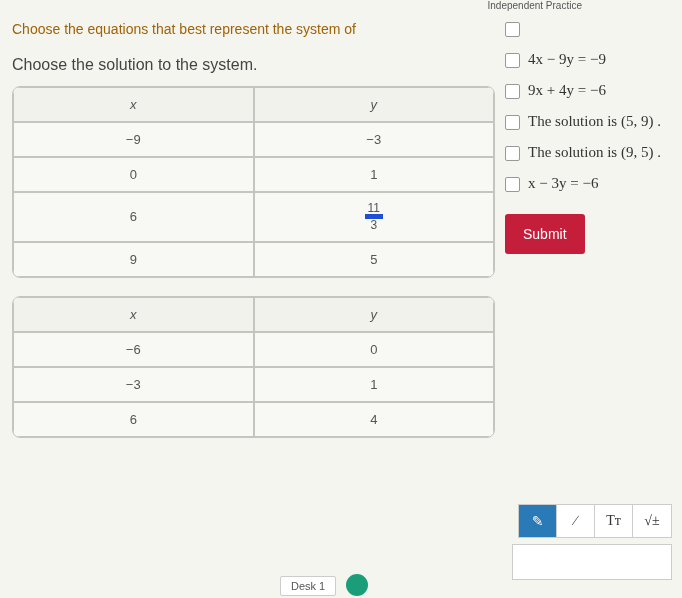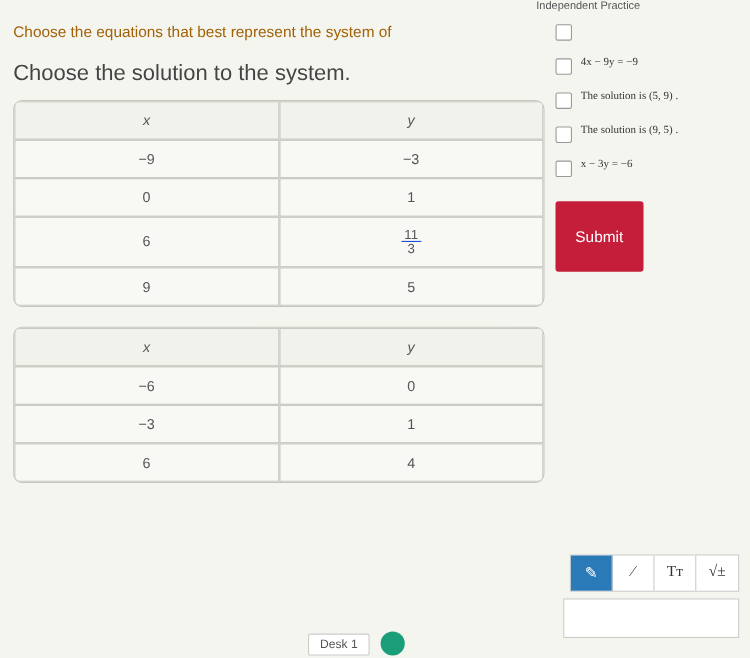--- a/index.html
+++ b/index.html
@@ -16,21 +16,21 @@
       position: absolute;
       top: 0;
       right: 100px;
       color: #555;
       font-size: 10px;
     }
     .content { display: flex; padding: 20px 12px 0 12px; }
     .left { flex: 1; padding-right: 10px; }
     .right { width: 165px; }
     .instruction { color: #a16207; font-size: 14px; margin-bottom: 4px; line-height: 1.4; }
-    .instruction2 { color: #444; font-size: 20px; margin: 16px 0 12px 0; }
+    .instruction2 { color: #444; font-size: 16px; margin: 16px 0 12px 0; }
     table {
       border-collapse: separate;
       border-spacing: 0;
       width: 100%;
       margin-bottom: 18px;
       background: #f8f8f5;
       border-radius: 8px;
       overflow: hidden;
       border: 1px solid #c5c5bf;
     }
@@ -38,44 +38,44 @@
       border: 1px solid #c5c5bf;
       padding: 9px 12px;
       text-align: center;
       font-weight: normal;
       color: #555;
       font-size: 13px;
       width: 50%;
     }
     th { background: #f2f2ec; font-style: italic; }
     .frac { display: inline-block; text-align: center; line-height: 1; font-size: 12px; }
-    .frac .num { display: block; border-bottom: 1px solid #1d4ed8; padding: 0 3px; }
+    .frac .num { display: block; border-bottom: 5px solid #1d4ed8; padding: 0 3px; }
     .frac .den { display: block; padding: 0 3px; }
     .option-row {
       display: flex;
       align-items: flex-start;
       margin-bottom: 14px;
       gap: 8px;
     }
     .checkbox {
       width: 15px;
       height: 15px;
       border: 1.5px solid #999;
       border-radius: 2px;
       flex-shrink: 0;
       margin-top: 2px;
       cursor: pointer;
       background: #fff;
     }
-    .option-label { font-family: 'Times New Roman', serif; font-size: 10px; color: #333; }
+    .option-label { font-family: 'Times New Roman', serif; font-size: 15px; color: #333; }
     .submit-btn {
       background: #c41e3a;
       color: #fff;
       border: none;
-      padding: 24px 18px;
+      padding: 12px 18px;
       font-size: 14px;
       border-radius: 3px;
       cursor: pointer;
       margin-top: 8px;
     }
     .toolbar {
       position: absolute;
       bottom: 60px;
       right: 10px;
       display: flex;
@@ -193,20 +193,24 @@
     <div id="options-container">
         <div class="option-row">
           <div class="checkbox"></div>
         </div>
         <div class="option-row">
           <div class="checkbox"></div>
           <div class="option-label">4x − 9y = −9</div>
         </div>
         <div class="option-row">
           <div class="checkbox"></div>
+          <div class="option-label">9x + 4y = −6</div>
+        </div>
+        <div class="option-row">
+          <div class="checkbox"></div>
           <div class="option-label">The solution is (5, 9) .</div>
         </div>
         <div class="option-row">
           <div class="checkbox"></div>
           <div class="option-label">The solution is (9, 5) .</div>
         </div>
         <div class="option-row">
           <div class="checkbox"></div>
           <div class="option-label">x − 3y = −6</div>
         </div>

